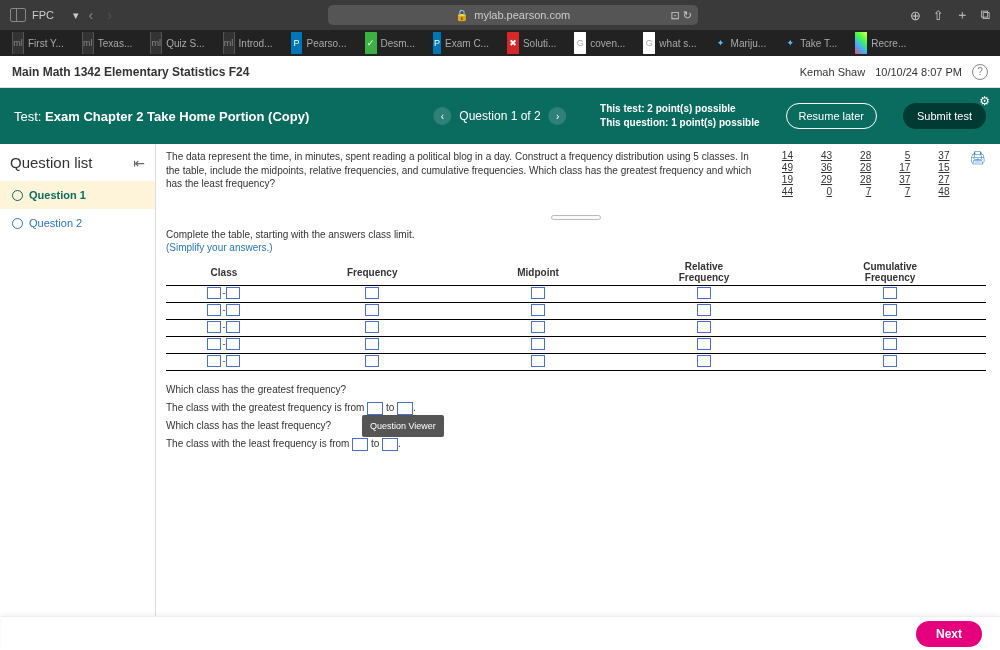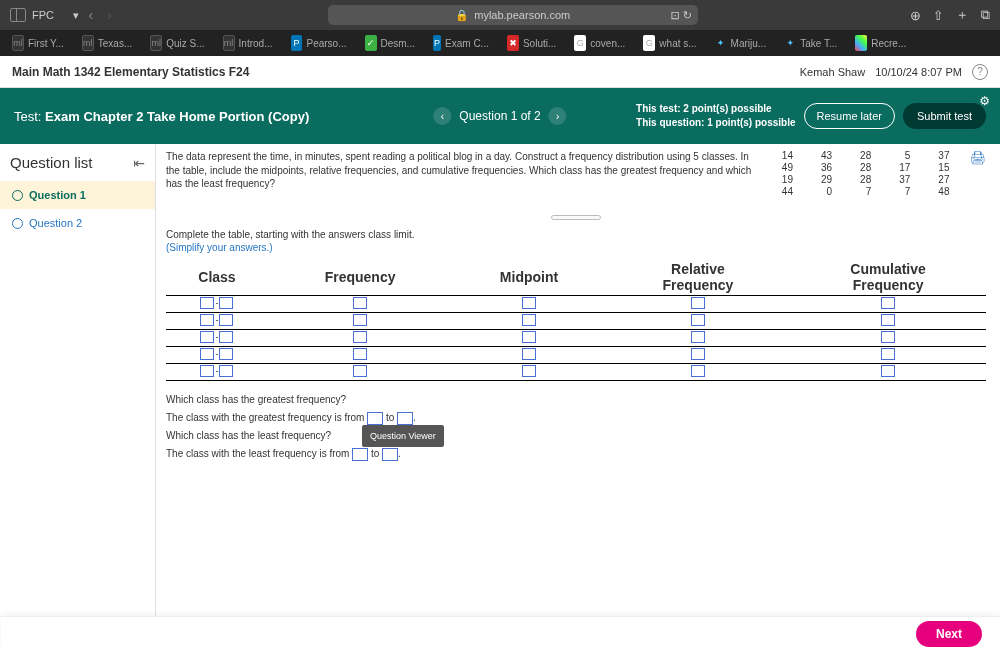--- a/index.html
+++ b/index.html
@@ -14,21 +14,21 @@
   .chevron { font-size: 14px; color: #888; padding: 0 4px; cursor: pointer; }
   .addr-bar { flex: 1; display: flex; justify-content: center; }
   .addr-inner { background: #555; border-radius: 5px; height: 20px; width: 370px; display: flex; align-items: center; justify-content: center; gap: 5px; color: #ccc; font-size: 11px; position: relative; }
   .addr-inner .refresh { position: absolute; right: 6px; }
   .chrome-right { display: flex; gap: 12px; align-items: center; color: #ccc; }
   .chrome-icon { font-size: 13px; }
   
   
   .tab-strip { background: #222; height: 26px; display: flex; align-items: center; padding: 0 4px; gap: 2px; }
   .tab { height: 22px; padding: 0 8px; display: flex; align-items: center; gap: 4px; color: #aaa; font-size: 10px; border-radius: 4px 4px 0 0; max-width: 72px; overflow: hidden; white-space: nowrap; }
-  .tab .favico { width: 12px; height: 16px; display: inline-flex; align-items: center; justify-content: center; font-size: 9px; border-radius: 2px; }
+  .tab .favico { width: 12px; height: 24px; display: inline-flex; align-items: center; justify-content: center; font-size: 9px; border-radius: 2px; }
   .fav-ml { background: #333; color: #888; border: 1px solid #555; padding: 0 1px; font-size: 7px; }
   .fav-p { background: #0076b6; color: #fff; border-radius: 50%; }
   .fav-d { background: #3cb043; color: #fff; }
   .fav-s { background: #d62828; color: #fff; }
   .fav-g { background: #fff; }
   .fav-t { color: #4dc3ff; }
   .fav-r { background: linear-gradient(45deg,#f44,#4af,#4f4,#ff4); }
   
   
   .course-bar { background: #fff; height: 32px; display: flex; align-items: center; padding: 0 12px; border-bottom: 1px solid #ddd; }
@@ -37,21 +37,21 @@
   .help-icon { width: 16px; height: 16px; border: 1px solid #888; border-radius: 50%; display: flex; align-items: center; justify-content: center; font-size: 10px; color: #888; }
   
   
   .test-header { background: #0a6b5f; color: #fff; padding: 14px 14px; display: flex; align-items: center; position: relative; }
   .test-title { font-size: 13px; }
   .test-title .label { font-weight: 400; }
   .test-title .name { font-weight: 600; }
   .q-nav { position: absolute; left: 50%; transform: translateX(-50%); display: flex; align-items: center; gap: 8px; }
   .q-arrow { width: 18px; height: 18px; background: rgba(255,255,255,0.15); border-radius: 50%; display: flex; align-items: center; justify-content: center; font-size: 10px; cursor: pointer; }
   .q-label { font-size: 12px; }
-  .test-right { margin-left: auto; display: flex; align-items: center; gap: 8px; }
+  .test-right { margin-left: auto; display: flex; align-items: center; gap: 26px; }
   .points { font-size: 10px; line-height: 1.4; }
   .points span { font-weight: 600; }
   .btn-resume { border: 1px solid #fff; background: transparent; color: #fff; padding: 6px 12px; border-radius: 16px; font-size: 11px; cursor: pointer; }
   .btn-submit { background: #003a33; border: none; color: #fff; padding: 7px 14px; border-radius: 16px; font-size: 11px; cursor: pointer; }
   .gear { position: absolute; top: 6px; right: 10px; font-size: 12px; color: #fff; }
   
   
   .main { display: flex; height: 488px; }
   .sidebar { width: 156px; border-right: 1px solid #ddd; background: #fff; }
   .sidebar-head { display: flex; align-items: center; padding: 10px 10px; }
@@ -59,31 +59,31 @@
   .collapse { margin-left: auto; font-size: 14px; color: #666; cursor: pointer; }
   .q-item { padding: 8px 12px; font-size: 11px; display: flex; align-items: center; gap: 6px; cursor: pointer; }
   .q-item.active { background: #fdf4d9; color: #0a6b5f; font-weight: 600; }
   .q-item:not(.active) { color: #2776c4; }
   .q-radio { width: 11px; height: 11px; border: 1.5px solid currentColor; border-radius: 50%; flex-shrink: 0; }
   
   .content { flex: 1; padding: 6px 14px 10px 10px; overflow: auto; position: relative; font-size: 10px; color: #333; }
   .prompt-row { display: flex; gap: 20px; }
   .prompt-text { flex: 1; line-height: 1.35; }
   .data-grid { display: flex; gap: 28px; font-size: 10px; }
-  .data-col { display: flex; flex-direction: column; gap: 1px; text-align: right; }
+  .data-col { display: flex; flex-direction: column; gap: 1px; text-align: right; text-decoration: underline; }
   .toolbox { color: #2776c4; font-size: 13px; }
   
   .divider-line { margin: 18px 0 10px; height: 4px; display: flex; align-items: center; justify-content: center; }
   .divider-handle { width: 50px; height: 5px; border: 1px solid #bbb; border-radius: 3px; background: #fafafa; }
   
   .instr { margin-bottom: 2px; }
   .hint { color: #2776c4; }
   
   .freq-table { width: 100%; border-collapse: collapse; margin-top: 6px; }
-  .freq-table th { font-size: 14px; font-weight: 600; padding: 2px; border-bottom: 1px solid #000; }
+  .freq-table th { font-size: 10px; font-weight: 600; padding: 2px; border-bottom: 1px solid #000; }
   .freq-table td { border-bottom: 1px solid #000; padding: 1px; height: 14px; text-align: center; }
   .cell-box { width: 14px; height: 12px; border: 1.5px solid #4a6fd4; display: inline-block; background: #fff; }
   .class-cell { display: inline-flex; align-items: center; gap: 1px; }
   .dash { font-size: 9px; }
   
   .q-block { margin-top: 10px; line-height: 1.8; }
   .inline-box { width: 16px; height: 13px; border: 1.5px solid #4a6fd4; display: inline-block; vertical-align: middle; background: #fff; }
   
   .qviewer-tip { position: absolute; background: #555; color: #fff; font-size: 9px; padding: 3px 8px; border-radius: 2px; }
   

